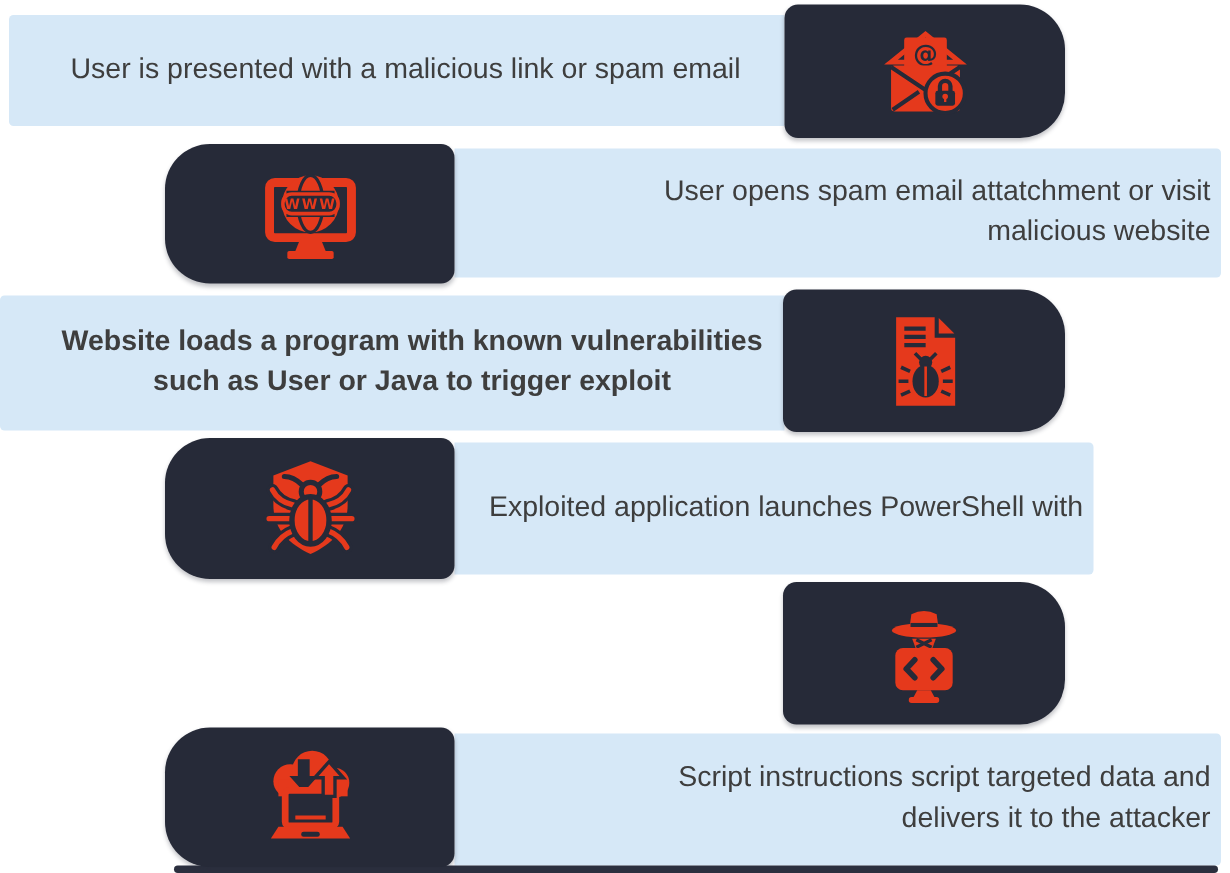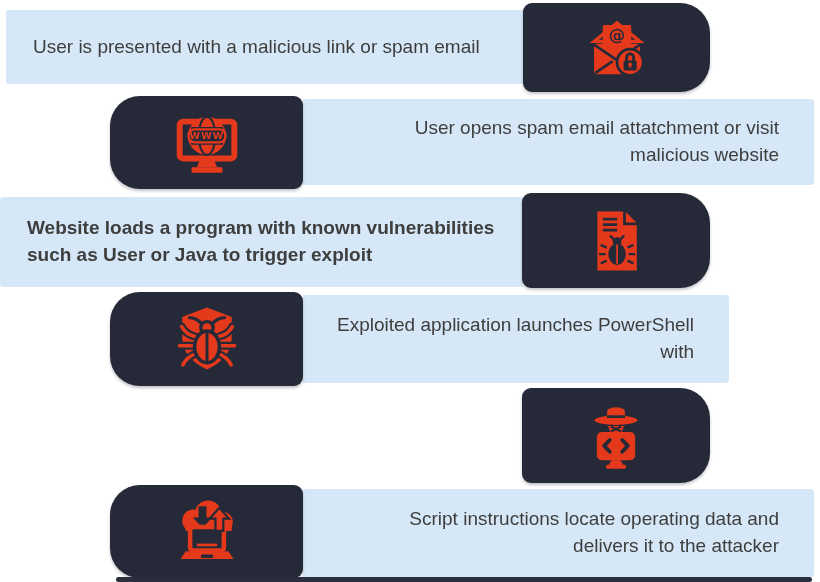--- a/index.html
+++ b/index.html
@@ -22,22 +22,22 @@
     position:absolute;
     background:var(--bar-bg);
     display:flex;
     align-items:center;
     color:var(--text);
     font-size:19px;
     line-height:1.4;
   }
   .bar.align-left{justify-content:flex-start;border-radius:3px 0 0 3px;}
   .bar.align-right{justify-content:flex-end;border-radius:0 3px 3px 0;}
-  .bar.align-left .txt{text-align:left;padding-left:27px;padding-right:6px;}
-  .bar.align-right .txt{text-align:right;padding-right:35px;padding-left:6px;}
+  .bar.align-left .txt{text-align:center;padding-left:41px;padding-right:6px;}
+  .bar.align-right .txt{text-align:right;padding-right:7px;padding-left:6px;}
   .box{
     position:absolute;
     background:var(--box-bg);
     display:flex;
     align-items:center;
     justify-content:center;
     z-index:2;
   }
   .box.round-right{border-radius:9px 30px 30px 9px;box-shadow:0 2px 3px rgba(38,42,56,.28);}
   .box.round-left{border-radius:30px 9px 9px 30px;box-shadow:0 2px 3px rgba(38,42,56,.28);}
@@ -176,20 +176,20 @@
       <path d="M24.5 9 h7 v10 h5 L28 28.5 L19.5 19 h5 z" class="fd"></path>
       <rect x="17" y="27.5" width="30" height="21" rx="2.5" class="fd so" style="stroke-width:4"></rect>
       <path d="M43 10.5 l8.5 9.5 h-5 v11 h-7 v-11 h-5 z" class="fo sd" style="stroke-width:2"></path>
       <path d="M23 43.5 H41" class="so nf" style="stroke-width:2.4"></path>
       <path d="M13 49 H51 L55.5 56 H8.5 Z" class="fo"></path>
       <rect x="26.5" y="52" width="11" height="3" rx="1.4" class="fd"></rect>
     </svg>
   </div>
   <div class="bar align-right" style="left:303px;top:489px;width:511px;height:88px;">
     <div class="txt">
-      <div>Script instructions locate operating data and</div>
+      <div>Script instructions script targeted data and</div>
       <div>delivers it to the attacker</div>
     </div>
   </div>
 
   <div class="strip" style="left:116px;top:577px;width:696px;height:4.5px;"></div>
 
 </div>
 
 </body></html>

